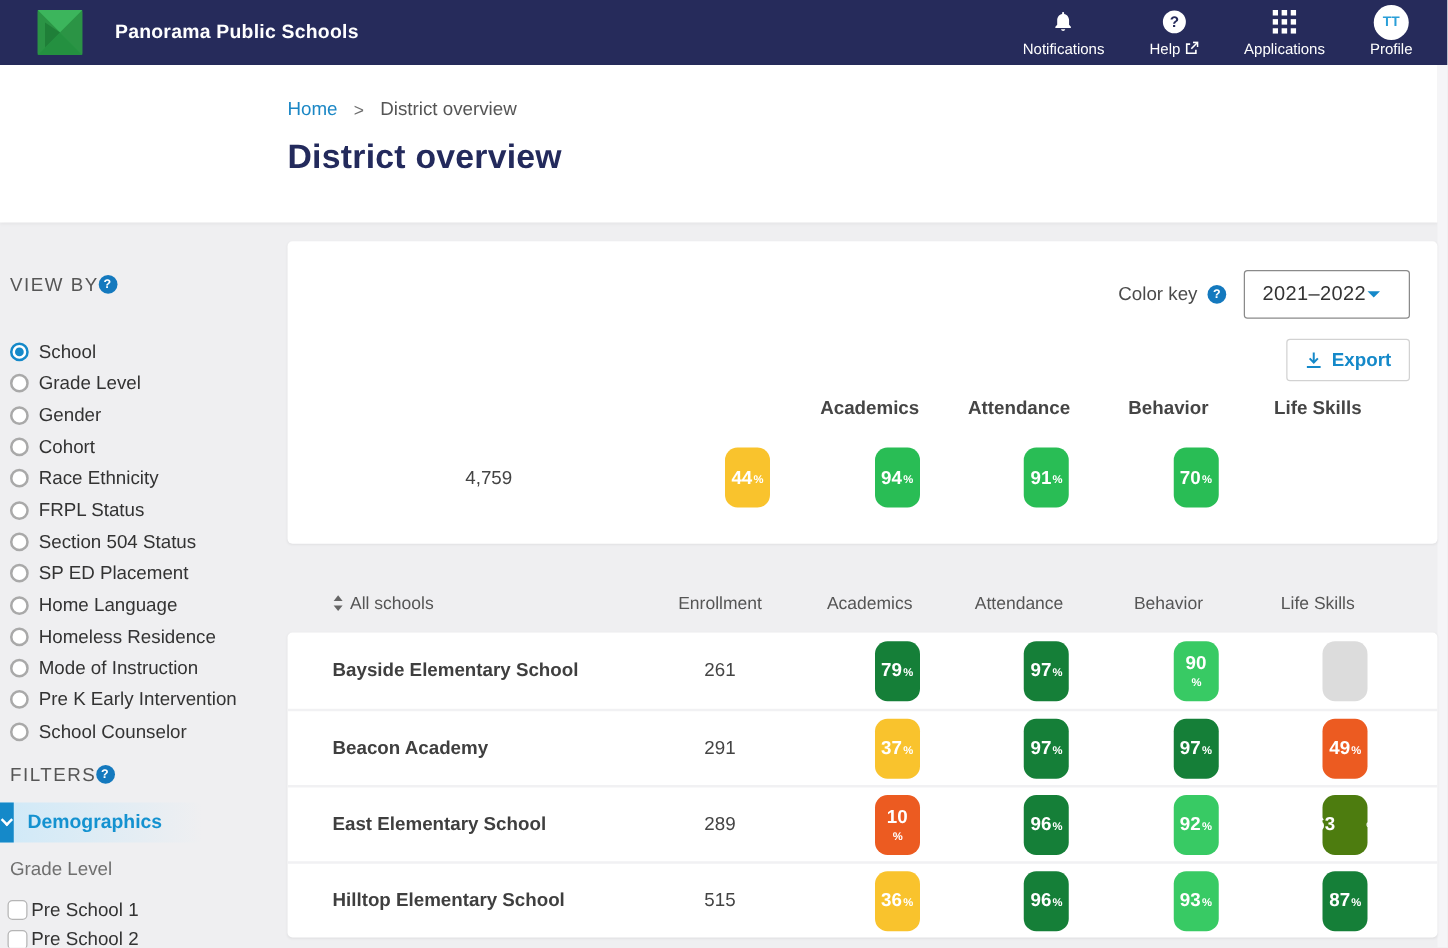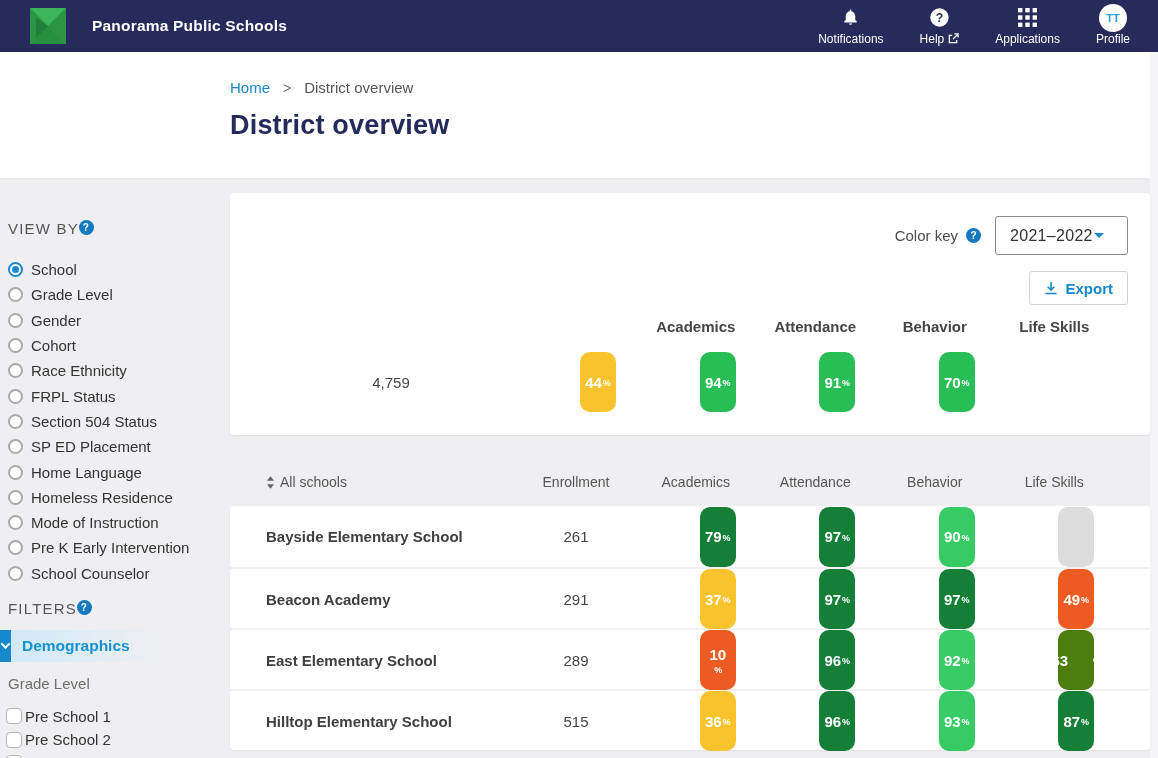--- a/index.html
+++ b/index.html
@@ -40,21 +40,21 @@
   .bc-current { color:#555; }
   .page-title { position:absolute; left:230px; top:58px; font-size:27px; font-weight:700; color:#232a5c; letter-spacing:.2px; }
 
   
   .sidebar { position:absolute; left:0; top:178px; width:216px; }
   .side-heading { display:flex; align-items:flex-start; gap:0; padding-left:8px;
     font-size:15px; letter-spacing:1.2px; color:#565656; }
   .vh1 { margin-top:42px; }
   .help-dot { width:15px; height:15px; border-radius:50%; background:#1479be; color:#fff;
     font-size:10px; font-weight:700; display:inline-flex; align-items:center; justify-content:center; }
-  .vb-list { margin-top:20px; }
+  .vb-list { margin-top:32px; }
   .vb-item { display:flex; align-items:center; height:25.3px; padding-left:8px; cursor:pointer; }
   .radio { width:15px; height:15px; border:2px solid #a9a9a9; border-radius:50%; background:#fff; flex:none; }
   .radio.on { border-color:#1589c9; position:relative; }
   .radio.on::after { content:""; position:absolute; left:2px; top:2px; width:7px; height:7px;
     border-radius:50%; background:#1589c9; }
   .vb-label { margin-left:8px; font-size:15px; color:#333; font-weight:500; }
   .filters-heading { margin-top:14px; }
   .demo-row { margin-top:13px; position:relative; height:32px; display:flex; align-items:center;
     background:linear-gradient(90deg,#cfe9f8 0%, rgba(239,239,241,0) 75%); cursor:pointer; }
   .demo-tab { position:absolute; left:0; top:0; width:11px; height:32px; background:#1589c9;
@@ -86,21 +86,21 @@
 
   .grid { display:grid; grid-template-columns:250px 120px 1fr 1fr 1fr 1fr; align-items:center; padding:0 36px; }
   .labels-row { position:absolute; left:0; right:0; top:122px; height:22px; }
   .metric-label { text-align:center; font-size:15px; color:#454545; font-weight:600; }
   .district-row { position:absolute; left:0; right:0; top:148px; height:82px; }
   .district-name { font-size:15px; font-weight:700; color:#333; }
   .district-sub { font-size:15px; color:#4c4c4c; margin-top:7px; }
   .enroll { text-align:center; font-size:15px; color:#444; }
   .score-cell { display:flex; justify-content:center; }
 
-  .badge { width:36px; height:60px; border-radius:10px; display:inline-flex; align-items:center;
+  .badge { width:36px; height:48px; border-radius:10px; display:inline-flex; align-items:center;
     justify-content:center; color:#fff; font-weight:700;margin-left:44px; }
   .badge .val { font-size:15px; }
   .badge .pct { font-size:9px; margin-left:1px; margin-top:2px; }
 
   
   .table-header { position:absolute; left:230px; top:468px; width:920px; height:28px; }
   .th { font-size:14px; color:#555; text-align:center; }
   .th-first { display:flex; align-items:center; gap:5px; cursor:pointer; text-align:left; }
   .rows-card { position:absolute; left:230px; top:506px; width:920px; }
   .trow { height:61px; }
@@ -359,21 +359,21 @@
           <span class="pct">%</span>
         </span>
       </div>
       <div class="score-cell">
         <span class="badge" style="background: rgb(21, 127, 56);">
           <span class="val">97</span>
           <span class="pct">%</span>
         </span>
       </div>
       <div class="score-cell">
-        <span class="badge" style="background: rgb(56, 202, 100);">
+        <span class="badge" style="background: rgb(56, 202, 100); flex-direction: column;">
           <span class="val">90</span>
           <span class="pct">%</span>
         </span>
       </div>
       <div class="score-cell">
         <span class="badge" style="background: rgb(220, 220, 220);"></span>
       </div>
     </div>
     <div class="grid trow">
       <div class="name">Beacon Academy</div>

